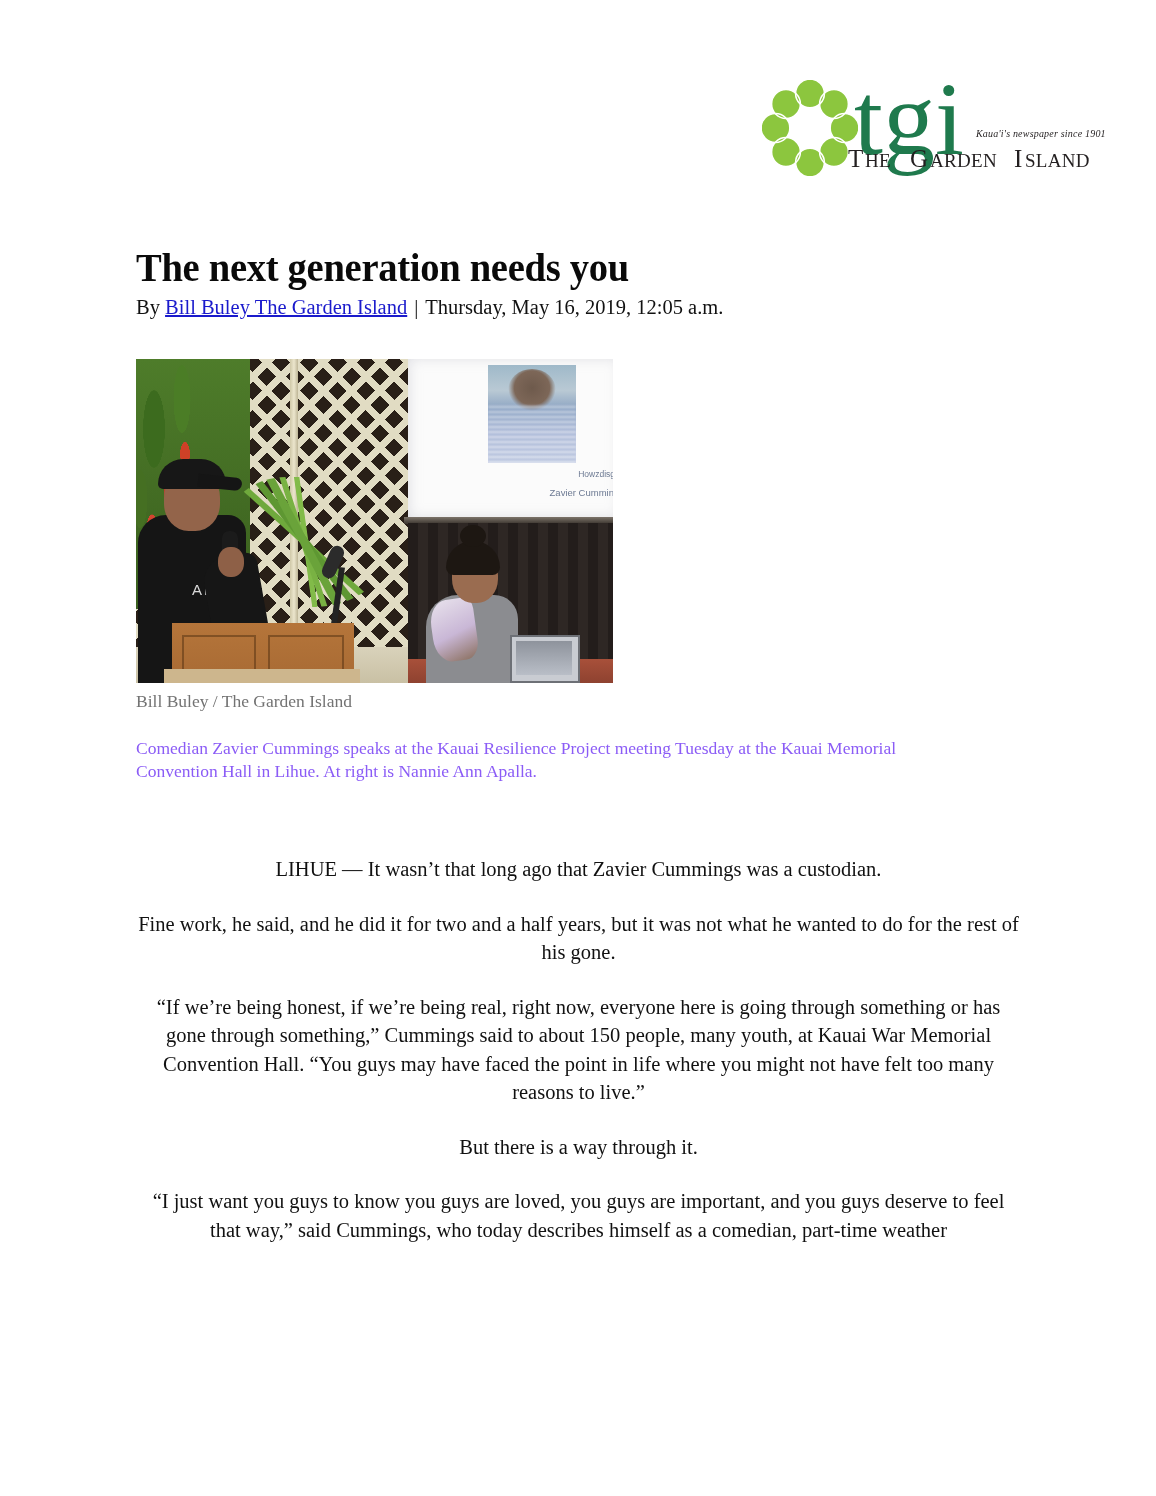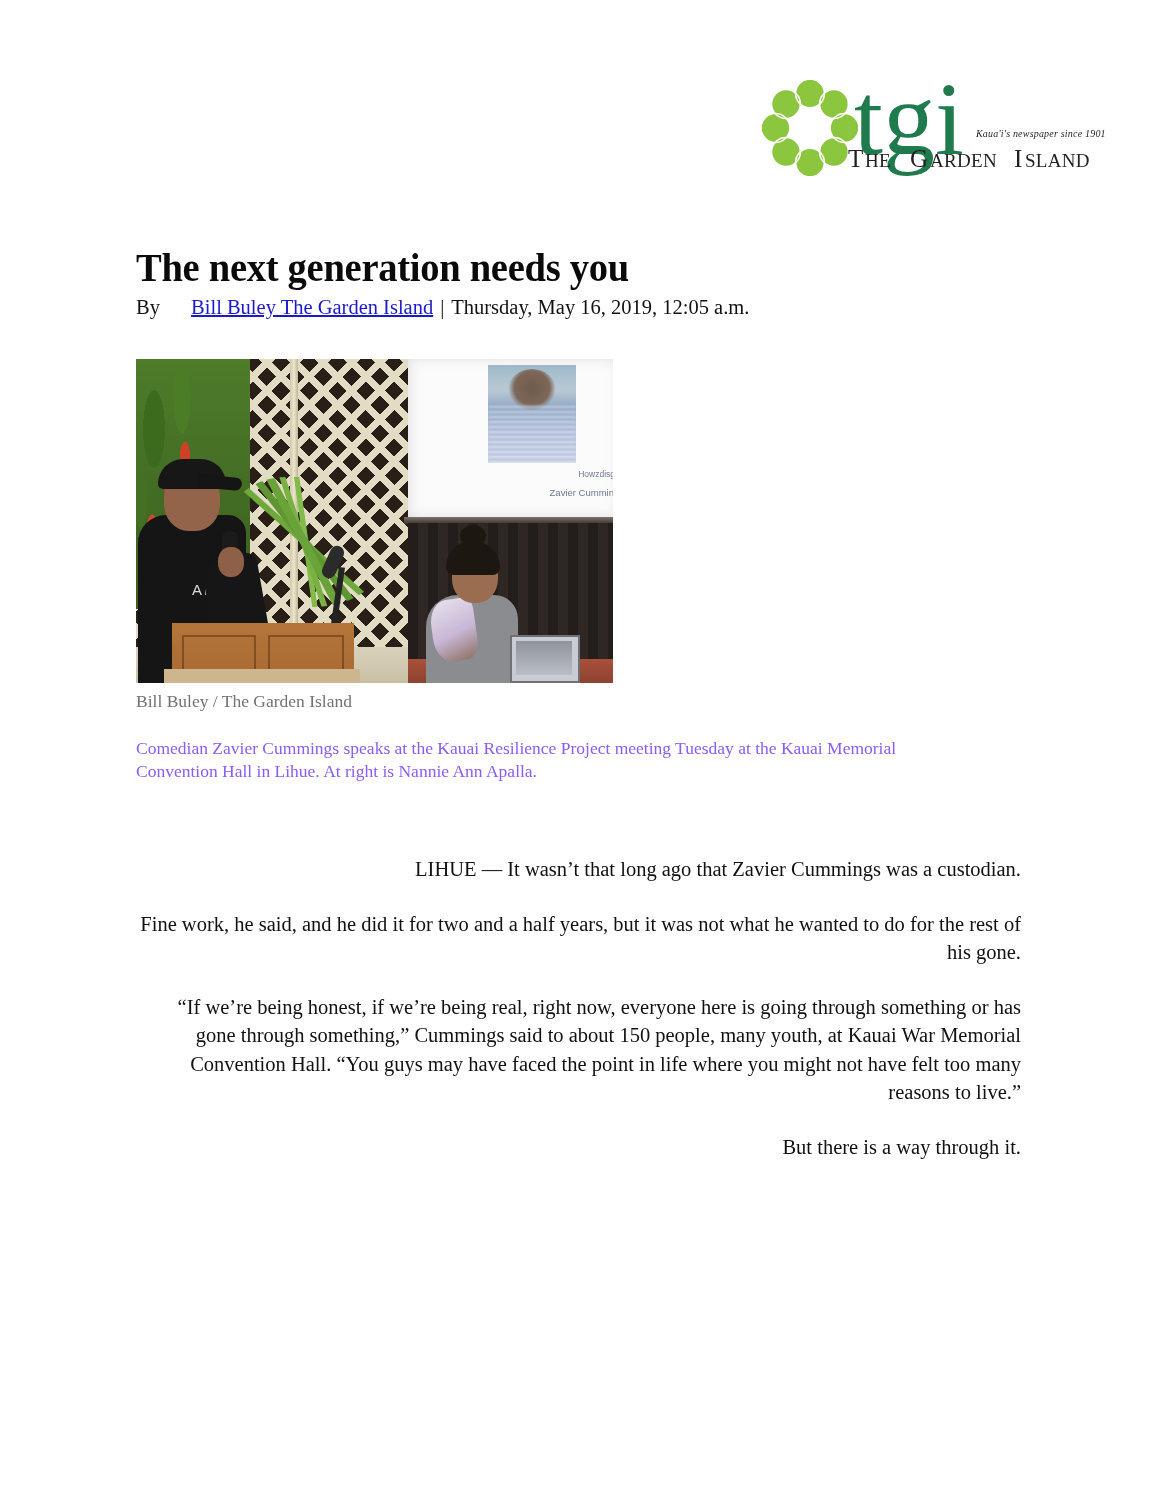--- a/index.html
+++ b/index.html
@@ -92,21 +92,20 @@
     top: 294px;
     font-size: 20.5px;
     line-height: 26px;
     color: #111111;
     white-space: nowrap;
   }
   .byline a {
     color: #1a1acc;
     text-decoration: underline;
     text-underline-offset: 1px;
-    margin-left: 26px;
   }
   .byline .sep { padding: 0 2px; }
 
   
   .photo {
     position: absolute;
     left: 136px;
     top: 359px;
     width: 477px;
     height: 324px;
@@ -426,21 +425,21 @@
     position: absolute;
     left: 136px;
     top: 855px;
     width: 885px;
   }
   .article p {
     margin: 0 0 26px 0;
     font-size: 20.5px;
     line-height: 28.5px;
     color: #111111;
-    text-align: right;
+    text-align: center;
   }
   .article p:last-child { margin-bottom: 0; }
 </style>
 </head>
 <body>
 
 <div class="page">
 
   <div class="masthead">
     <div class="logo-wrap">
@@ -550,15 +549,16 @@
 
   <div class="photo-credit">Bill Buley / The Garden Island</div>
 
   <div class="caption">Comedian Zavier Cummings speaks at the Kauai Resilience Project meeting Tuesday at the Kauai Memorial Convention Hall in Lihue. At right is Nannie Ann Apalla.</div>
 
   <div class="article">
     <p>LIHUE — It wasn’t that long ago that Zavier Cummings was a custodian.</p>
     <p>Fine work, he said, and he did it for two and a half years, but it was not what he wanted to do for the rest of his gone.</p>
     <p>“If we’re being honest, if we’re being real, right now, everyone here is going through something or has gone through something,” Cummings said to about 150 people, many youth, at Kauai War Memorial Convention Hall. “You guys may have faced the point in life where you might not have felt too many reasons to live.”</p>
     <p>But there is a way through it.</p>
+    <p>“I just want you guys to know you guys are loved, you guys are important, and you guys deserve to feel that way,” said Cummings, who today describes himself as a comedian, part-time weather</p>
   </div>
 
 </div>
 
 </body></html>

